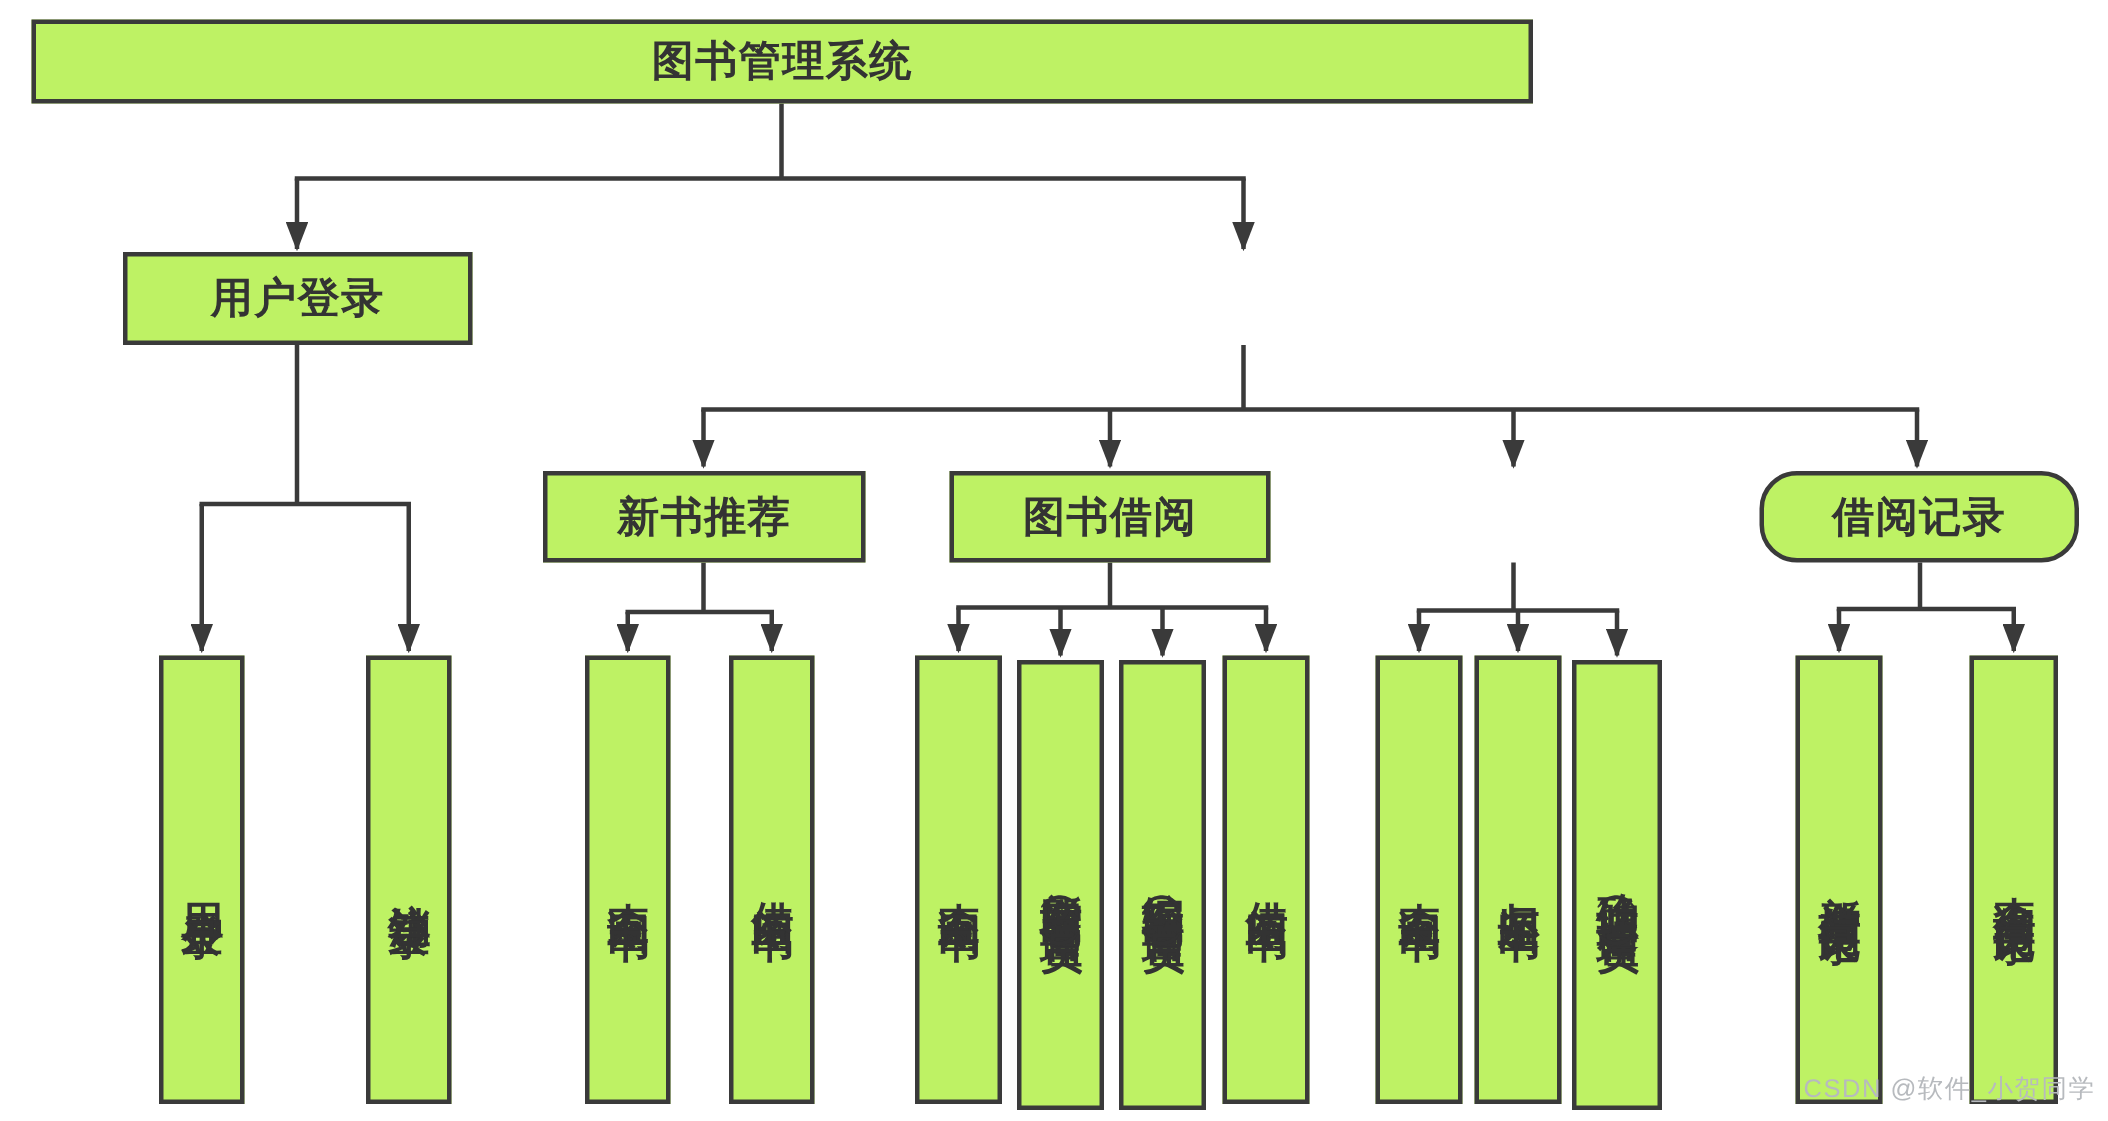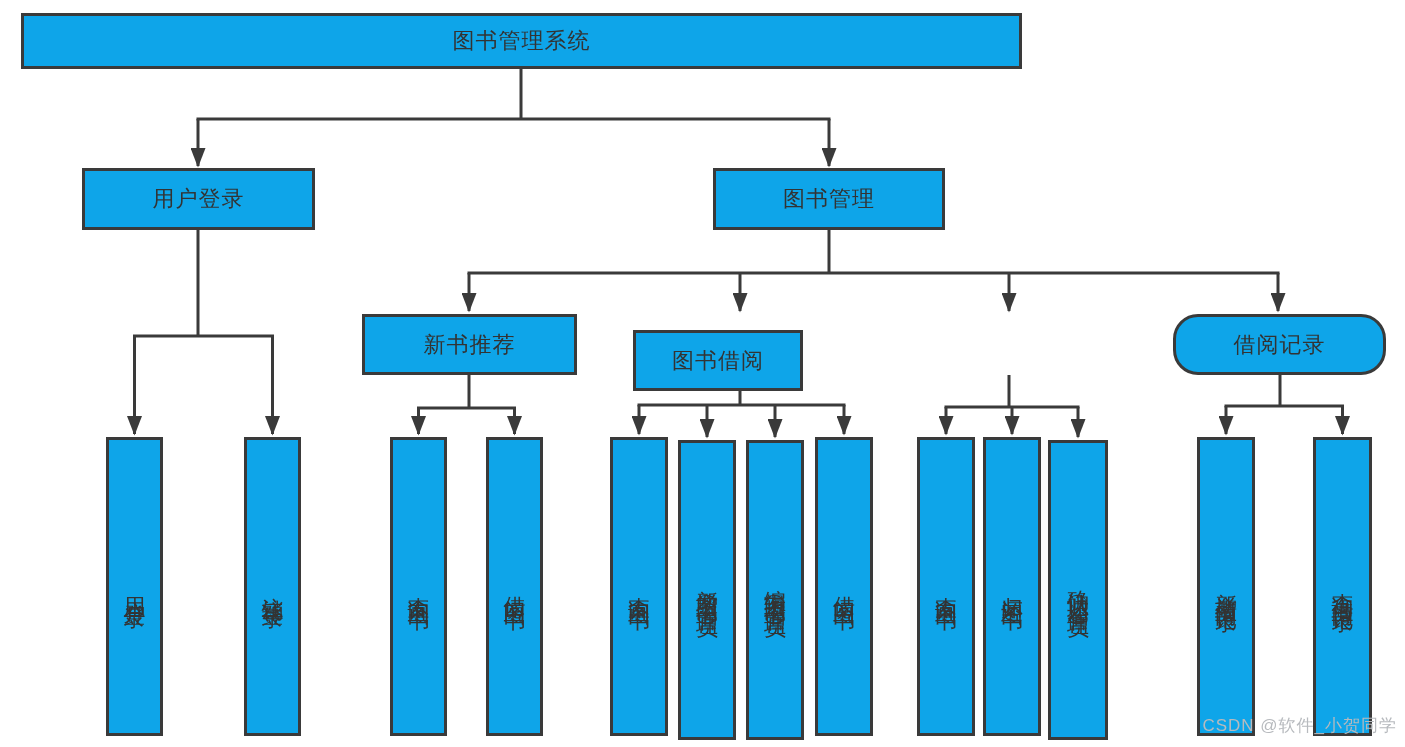--- a/index.html
+++ b/index.html
@@ -14,27 +14,28 @@
   #connectors path, #connectors line{
     stroke:var(--line,#3a3a3a);
     stroke-width:3;
     fill:none;
   }
   #connectors marker path{fill:var(--line,#3a3a3a);stroke:none;}
   .node{
     position:absolute;
     box-sizing:border-box;
     border:3px solid var(--border,#3a3a3a);
-    background:#0ea5e9;
+    background:#bef264;
     display:flex;
     align-items:center;
     justify-content:center;
     color:var(--text,#333);
-    font-size:22px;
+    font-size:28px;
     letter-spacing:1px;
+    font-weight:bold;
   }
   .node.h{white-space:nowrap;}
   .node.v span{
     writing-mode:vertical-rl;
     text-orientation:mixed;
     letter-spacing:4px;
     line-height:1;
   }
   .watermark{
     position:absolute;
@@ -89,24 +90,23 @@
     <line x1="1078" y1="407" x2="1078" y2="437" marker-end="url(#arrow)"></line>
 
     <path d="M1280,375 L1280,406 M1224.5,406 L1344,406"></path>
     <line x1="1226" y1="406" x2="1226" y2="434" marker-end="url(#arrow)"></line>
     <line x1="1342.5" y1="406" x2="1342.5" y2="434" marker-end="url(#arrow)"></line>
   </svg>
 
   <div class="node h" style="left:21px;top:13px;width:1001px;height:56px;">图书管理系统</div>
 
   <div class="node h" style="left:82px;top:168px;width:233px;height:62px;">用户登录</div>
-  <div class="node h" style="left:713px;top:168px;width:232px;height:62px;">图书管理</div>
 
   <div class="node h" style="left:362px;top:314px;width:215px;height:61px;">新书推荐</div>
-  <div class="node h" style="left:633px;top:314px;width:170px;height:61px;margin-top:16px;">图书借阅</div>
+  <div class="node h" style="left:633px;top:314px;width:214px;height:61px;">图书借阅</div>
   <div class="node h" style="left:1173px;top:314px;width:213px;height:61px;border-radius:25px;">借阅记录</div>
 
   <div class="node v" style="left:106px;top:437px;width:57px;height:299px;">
     <span>用户登录</span>
   </div>
   <div class="node v" style="left:244px;top:437px;width:57px;height:299px;">
     <span>注销登录</span>
   </div>
 
   <div class="node v" style="left:390px;top:437px;width:57px;height:299px;">

